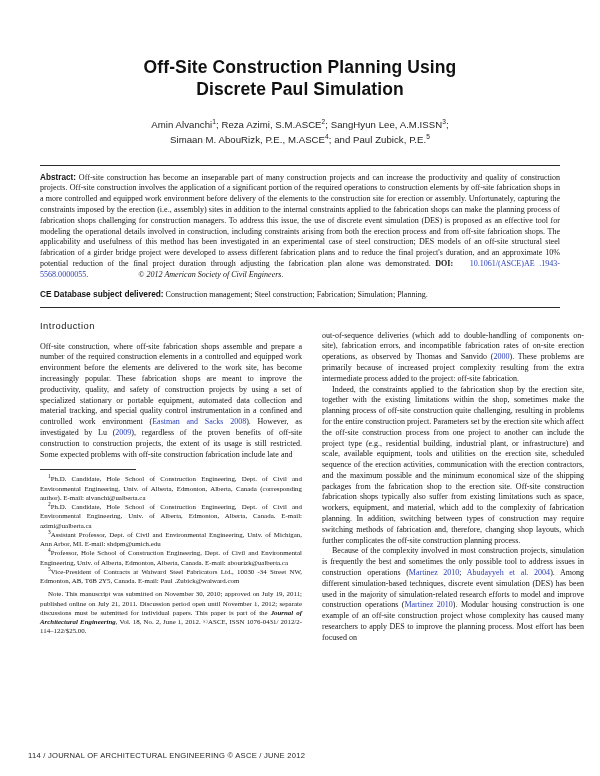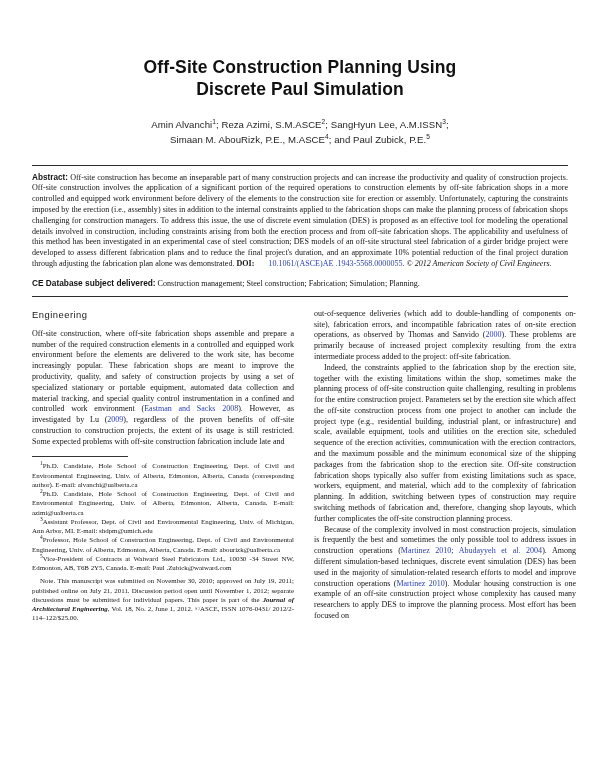--- a/index.html
+++ b/index.html
@@ -12,21 +12,21 @@
     height: 776px;
     font-family: "Liberation Serif", serif;
     color: #1a1a1a;
     overflow: hidden;
   }
   .page {
     position: relative;
     width: 600px;
     height: 776px;
     box-sizing: border-box;
-    padding: 0 32px;
+    padding: 0 40px;
   }
 
   
   .title-block {
     padding-top: 56px;
     text-align: center;
   }
   .paper-title {
     font-family: "Liberation Sans", sans-serif;
     font-weight: bold;
@@ -73,21 +73,21 @@
     font-size: 8.2px;
   }
   .doi-label {
     font-weight: bold;
   }
   a.doi-link, .cite {
     color: #2a3fb5;
     text-decoration: none;
   }
   .doi-link { font-weight: normal; margin-left: 12px; }
-  .copyright { font-style: italic; }
+  .copyright { font-style: italic; margin-left: 48px; }
 
   .kw-row {
     font-size: 8.05px;
     line-height: 1.35;
     margin-top: 7px;
     color: #141414;
   }
   .kw-row .kw-head {
     font-family: "Liberation Sans", sans-serif;
     font-weight: bold;
@@ -115,21 +115,21 @@
   }
   p.body-par {
     font-size: 8.0px;
     line-height: 1.35;
     text-align: justify;
     margin: 0;
     color: #131313;
     text-indent: 10px;
     hyphens: auto;
   }
-  p.body-par.first { text-indent: 0; }
+  p.body-par.first { text-indent: 0; margin-top: 11px; }
 
   
   .footnote-rule {
     width: 96px;
     border-top: 0.9px solid #333;
     margin: 9px 0 4px 0;
   }
   .footnotes {
     font-size: 6.9px;
     line-height: 1.34;
@@ -185,21 +185,21 @@
   <p class="abstract"><span class="lead">Abstract:</span><span> Off-site construction has become an inseparable part of many construction projects and can increase the productivity and quality of construction projects. Off-site construction involves the application of a significant portion of the required operations to construction elements by off-site fabrication shops in a more controlled and equipped work environment before delivery of the elements to the construction site for erection or assembly. Unfortunately, capturing the constraints imposed by the erection (i.e., assembly) sites in addition to the internal constraints applied to the fabrication shops can make the planning process of fabrication shops challenging for construction managers. To address this issue, the use of discrete event simulation (DES) is proposed as an effective tool for modeling the operational details involved in construction, including constraints arising from both the erection process and from off-site fabrication shops. The applicability and usefulness of this method has been investigated in an experimental case of steel construction; DES models of an off-site structural steel fabrication of a girder bridge project were developed to assess different fabrication plans and to reduce the final project's duration, and an approximate 10% potential reduction of the final project duration through adjusting the fabrication plan alone was demonstrated. </span><span class="doi-label">DOI:</span><a class="doi-link" href="#"> 10.1061/(ASCE)AE .1943-5568.0000055</a><span>. </span><span class="copyright">© 2012 American Society of Civil Engineers.</span></p>
 
   <div class="kw-row"><span class="kw-head">CE Database subject delivered:</span><span> Construction management; Steel construction; Fabrication; Simulation; Planning.</span></div>
 
 
   <div class="rule-bottom"></div>
 
   <div class="columns">
 
     <div class="col">
-      <h2 class="section-head">Engineering</h2>
+      <h2 class="section-head">Introduction</h2>
 
       <p class="body-par first"><span>Off-site construction, where off-site fabrication shops assemble and prepare a number of the required construction elements in a controlled and equipped work environment before the elements are delivered to the work site, has become increasingly popular. These fabrication shops are meant to improve the productivity, quality, and safety of construction projects by using a set of specialized stationary or portable equipment, automated data collection and material tracking, and special quality control instrumentation in a confined and controlled work environment (</span><a class="cite" href="#">Eastman and Sacks 2008</a><span>). However, as investigated by Lu (</span><a class="cite" href="#">2009</a><span>), regardless of the proven benefits of off-site construction to construction projects, the extent of its usage is still restricted. Some expected problems with off-site construction fabrication include late and</span></p>
 
       <div class="footnote-rule"></div>
 
       <div class="footnotes">
         <p><sup>1</sup><span>Ph.D. Candidate, Hole School of Construction Engineering, Dept. of Civil and Environmental Engineering, Univ. of Alberta, Edmonton, Alberta, Canada (corresponding author). E-mail: alvanchi@ualberta.ca</span></p>
         <p><sup>2</sup><span>Ph.D. Candidate, Hole School of Construction Engineering, Dept. of Civil and Environmental Engineering, Univ. of Alberta, Edmonton, Alberta, Canada. E-mail: azimi@ualberta.ca</span></p>
         <p><sup>3</sup><span>Assistant Professor, Dept. of Civil and Environmental Engineering, Univ. of Michigan, Ann Arbor, MI. E-mail: shdpm@umich.edu</span></p>
         <p><sup>4</sup><span>Professor, Hole School of Construction Engineering, Dept. of Civil and Environmental Engineering, Univ. of Alberta, Edmonton, Alberta, Canada. E-mail: abourizk@ualberta.ca</span></p>
@@ -210,14 +210,15 @@
 
     <div class="col">
       <p class="body-par first"><span>out-of-sequence deliveries (which add to double-handling of components on-site), fabrication errors, and incompatible fabrication rates of on-site erection operations, as observed by Thomas and Sanvido (</span><a class="cite" href="#">2000</a><span>). These problems are primarily because of increased project complexity resulting from the extra intermediate process added to the project: off-site fabrication.</span></p>
 
       <p class="body-par">Indeed, the constraints applied to the fabrication shop by the erection site, together with the existing limitations within the shop, sometimes make the planning process of off-site construction quite challenging, resulting in problems for the entire construction project. Parameters set by the erection site which affect the off-site construction process from one project to another can include the project type (e.g., residential building, industrial plant, or infrastructure) and scale, available equipment, tools and utilities on the erection site, scheduled sequence of the erection activities, communication with the erection contractors, and the maximum possible and the minimum economical size of the shipping packages from the fabrication shop to the erection site. Off-site construction fabrication shops typically also suffer from existing limitations such as space, workers, equipment, and material, which add to the complexity of fabrication planning. In addition, switching between types of construction may require switching methods of fabrication and, therefore, changing shop layouts, which further complicates the off-site construction planning process.</p>
 
       <p class="body-par"><span>Because of the complexity involved in most construction projects, simulation is frequently the best and sometimes the only possible tool to address issues in construction operations (</span><a class="cite" href="#">Martinez 2010</a><span>; </span><a class="cite" href="#">Abudayyeh et al. 2004</a><span>). Among different simulation-based techniques, discrete event simulation (DES) has been used in the majority of simulation-related research efforts to model and improve construction operations (</span><a class="cite" href="#">Martinez 2010</a><span>). Modular housing construction is one example of an off-site construction project whose complexity has caused many researchers to apply DES to improve the planning process. Most effort has been focused on</span></p>
     </div>
   </div>
 
+  <div class="footer">114 / JOURNAL OF ARCHITECTURAL ENGINEERING © ASCE / JUNE 2012</div>
 
 </div>
 
 </body></html>

